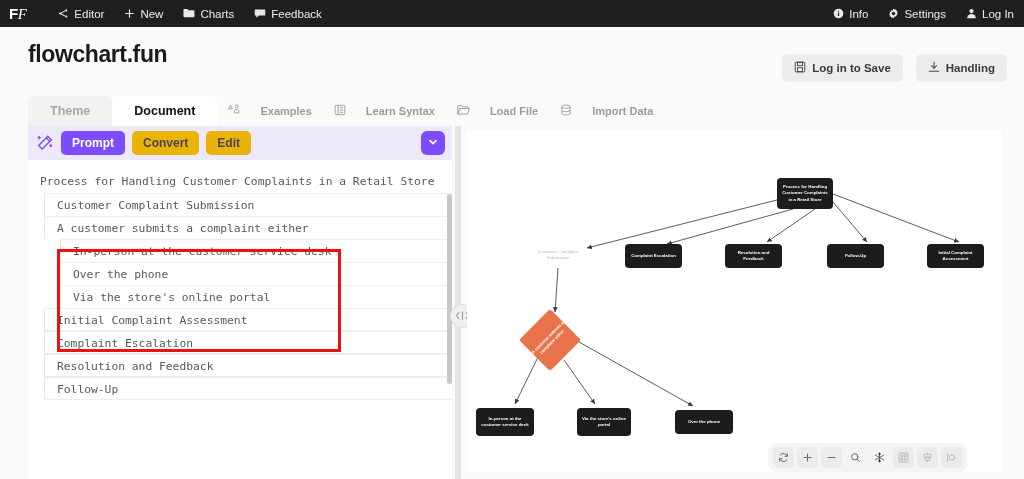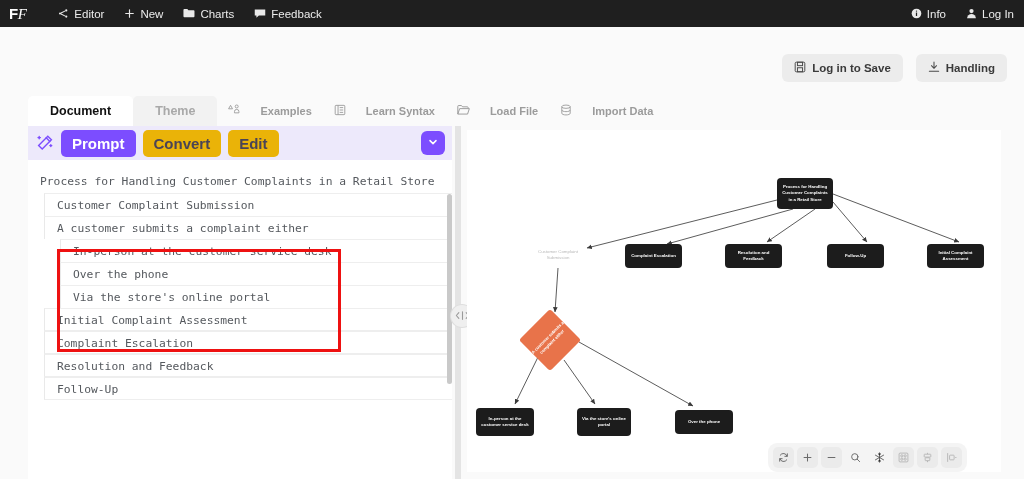--- a/index.html
+++ b/index.html
@@ -57,21 +57,21 @@
   
   .editor-panel {
     position: absolute; top: 126px; left: 28px; width: 424px; height: 353px;
     background: #ffffff;
   }
   .prompt-bar {
     background: #ede9fb; height: 34px; display: flex; align-items: center;
     padding: 0 8px; gap: 7px; position: relative;
   }
   .wand { width: 18px; height: 18px; flex: 0 0 18px; }
-  .pbtn { font-size: 15px; font-weight: bold; border-radius: 5px; padding: 5px 11px; cursor: pointer; }
+  .pbtn { font-size: 12px; font-weight: bold; border-radius: 5px; padding: 5px 11px; cursor: pointer; }
   .pbtn.primary { background: #7c4dff; color: #fff; }
   .pbtn.ghost { background: #eab308; color: #4a4456; }
   .chev-btn {
     position: absolute; right: 7px; top: 5px; width: 24px; height: 24px;
     background: #7c4dff; border-radius: 6px; display: flex; align-items: center; justify-content: center; cursor: pointer;
   }
   .code-area { position: relative; padding: 10px 0 0 0; font-family: "DejaVu Sans Mono", monospace; }
   .code-line {
     font-size: 11.3px; color: #55595e; line-height: 23px; height: 23px;
     white-space: pre; padding-left: 12px;
@@ -187,34 +187,46 @@
         <span>
           <svg width="11" height="11" viewBox="0 0 16 16">
             <circle cx="8" cy="8" r="7" fill="#e8e8e8"></circle>
             <rect x="7.1" y="6.6" width="1.8" height="5" fill="#1f1f1f"></rect>
             <circle cx="8" cy="4.5" r="1" fill="#1f1f1f"></circle>
           </svg>
         </span>
         <span>Info</span>
       </div>
 
+      <div class="navitem">
+        <span>
+          <svg width="11" height="11" viewBox="0 0 16 16" fill="#e8e8e8">
+            <path d="M8 0.8 l1.3 1.5 l1.9-0.6 l0.5 1.9 l1.9 0.5 l-0.6 1.9 l1.5 1.3 l-1.5 1.3 l0.6 1.9 l-1.9 0.5 l-0.5 1.9 l-1.9-0.6 L8 15.2 l-1.3-1.5 l-1.9 0.6 l-0.5-1.9 l-1.9-0.5 l0.6-1.9 L1.5 8.7 L3 7.4 l-0.6-1.9 l1.9-0.5 l0.5-1.9 l1.9 0.6 z"></path>
+            <circle cx="8" cy="8" r="2.4" fill="#1f1f1f"></circle>
+          </svg>
+        </span>
+        <span>Settings</span>
+      </div>
 
       <div class="navitem">
         <span>
           <svg width="11" height="11" viewBox="0 0 16 16" fill="#e8e8e8">
             <circle cx="8" cy="4.5" r="3.1"></circle>
             <path d="M1.6 15 a6.4 6.4 0 0 1 12.8 0 z"></path>
           </svg>
         </span>
         <span>Log In</span>
       </div>
 
     </div>
   </div>
 
+  <div class="page-head">
+    <div class="site-title">flowchart.fun</div>
+  </div>
 
   <div class="head-actions">
     <div class="hbtn">
       <span>
         <svg width="12" height="12" viewBox="0 0 16 16" fill="none" stroke="#4a4a4a" stroke-width="1.3">
           <rect x="1.6" y="1.6" width="12.8" height="12.8" rx="1.4"></rect>
           <rect x="4.6" y="1.6" width="6.8" height="4.6"></rect>
           <rect x="4.6" y="9" width="6.8" height="5.4"></rect>
         </svg>
       </span>
@@ -224,25 +236,25 @@
       <span>
         <svg width="12" height="12" viewBox="0 0 16 16" fill="none" stroke="#4a4a4a" stroke-width="1.4" stroke-linecap="round" stroke-linejoin="round">
           <path d="M8 1.5 V9.4 M4.6 6.3 L8 9.7 L11.4 6.3 M1.8 13.6 H14.2"></path>
         </svg>
       </span>
       <span>Handling</span>
     </div>
   </div>
 
   <div class="tabs-row">
+    <div class="tab inactive">
+      <span>Theme</span>
+    </div>
     <div class="tab active">
       <span>Document</span>
-    </div>
-    <div class="tab inactive">
-      <span>Theme</span>
     </div>
 
     <div class="tab-tool">
       <span>
         <svg width="12" height="12" viewBox="0 0 16 16" fill="none" stroke="#9b9b9b" stroke-width="1.2">
           <path d="M3.4 1.8 L6 6.4 H0.8 z"></path>
           <circle cx="11.6" cy="3.3" r="2"></circle>
           <path d="M8.6 10.2 a3 3 0 0 1 6 0 v1.6 h-6 z"></path>
         </svg>
       </span>

